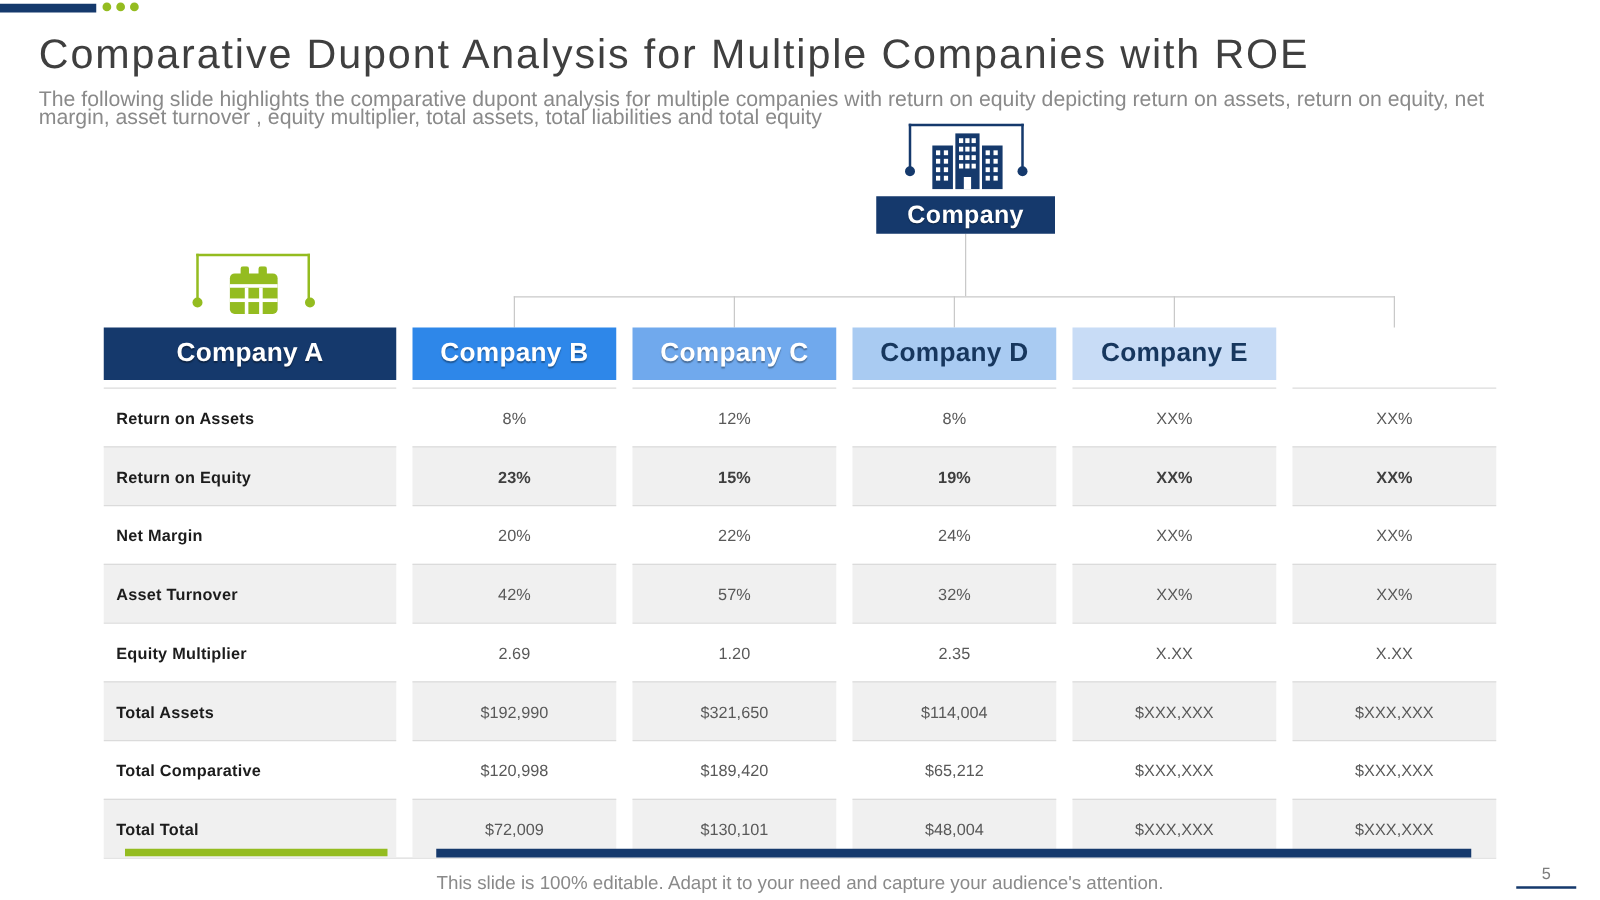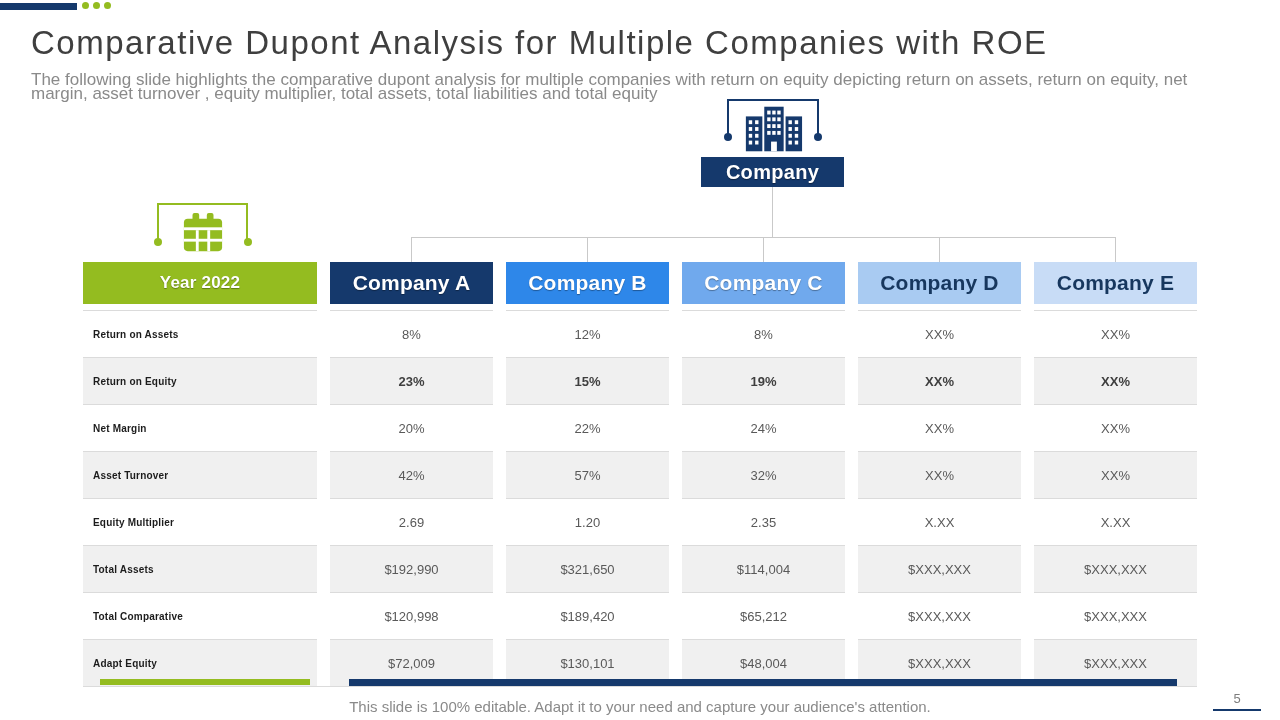--- a/index.html
+++ b/index.html
@@ -44,21 +44,21 @@
   .hcell.year{background:var(--green);font-size:17px;}
   .hcell.ca{background:var(--navy);}
   .hcell.cb{background:var(--blue-b);}
   .hcell.cc{background:var(--blue-c);}
   .hcell.cd{background:var(--blue-d);color:var(--hdr-dark);text-shadow:none;}
   .hcell.ce{background:var(--blue-e);color:var(--hdr-dark);text-shadow:none;}
   .trow{height:47px;}
   .trow .cell{border-top:1px solid var(--border);display:flex;align-items:center;}
   .tbody{border-bottom:1px solid var(--border);}
   .trow:nth-child(even) .cell{background:var(--stripe);}
-  .cell.lab{font-weight:bold;font-size:10px;color:#1c1c1c;padding-left:10px;letter-spacing:.2px;}
+  .cell.lab{font-weight:bold;font-size:13px;color:#1c1c1c;padding-left:10px;letter-spacing:.2px;}
   .cell.val{justify-content:center;font-size:13px;color:var(--val);}
   .trow.emph .cell.val{font-weight:bold;color:#3f3f3f;}
   
   .bar-green{position:absolute;left:100px;top:679px;width:210px;height:6px;background:var(--green);}
   .bar-navy{position:absolute;left:349px;top:679px;width:828px;height:7px;background:var(--navy);}
   
   .footer-note{position:absolute;left:0;top:698px;width:1280px;text-align:center;
     font-size:15px;color:var(--muted);}
   .page-num{position:absolute;left:1213px;top:691px;width:48px;text-align:center;
     font-size:13px;color:#7d7d7d;padding-bottom:3px;border-bottom:2px solid var(--navy);}
@@ -141,21 +141,20 @@
       <rect x="2" y="6" width="40" height="34" rx="4" fill="#94BC20"></rect>
       <rect x="2" y="15" width="40" height="3" fill="#ffffff"></rect>
       <rect x="14.5" y="18" width="3" height="22" fill="#ffffff"></rect>
       <rect x="26.5" y="18" width="3" height="22" fill="#ffffff"></rect>
       <rect x="2" y="27" width="40" height="3" fill="#ffffff"></rect>
     </svg>
   </div>
 
   <div class="tbl">
     <div class="thead">
-      <div class="hcell year">Year 2022</div>
       <div class="hcell ca">Company A</div>
       <div class="hcell cb">Company B</div>
       <div class="hcell cc">Company C</div>
       <div class="hcell cd">Company D</div>
       <div class="hcell ce">Company E</div>
     </div>
     <div class="tbody">
       <div class="trow">
         <div class="cell lab">Return on Assets</div>
         <div class="cell val">8%</div>
@@ -206,21 +205,21 @@
       </div>
       <div class="trow">
         <div class="cell lab">Total Comparative</div>
         <div class="cell val">$120,998</div>
         <div class="cell val">$189,420</div>
         <div class="cell val">$65,212</div>
         <div class="cell val">$XXX,XXX</div>
         <div class="cell val">$XXX,XXX</div>
       </div>
       <div class="trow">
-        <div class="cell lab">Adapt Equity</div>
+        <div class="cell lab">Total Total</div>
         <div class="cell val">$72,009</div>
         <div class="cell val">$130,101</div>
         <div class="cell val">$48,004</div>
         <div class="cell val">$XXX,XXX</div>
         <div class="cell val">$XXX,XXX</div>
       </div>
     </div>
   </div>
 
   <div class="bar-green"></div>

